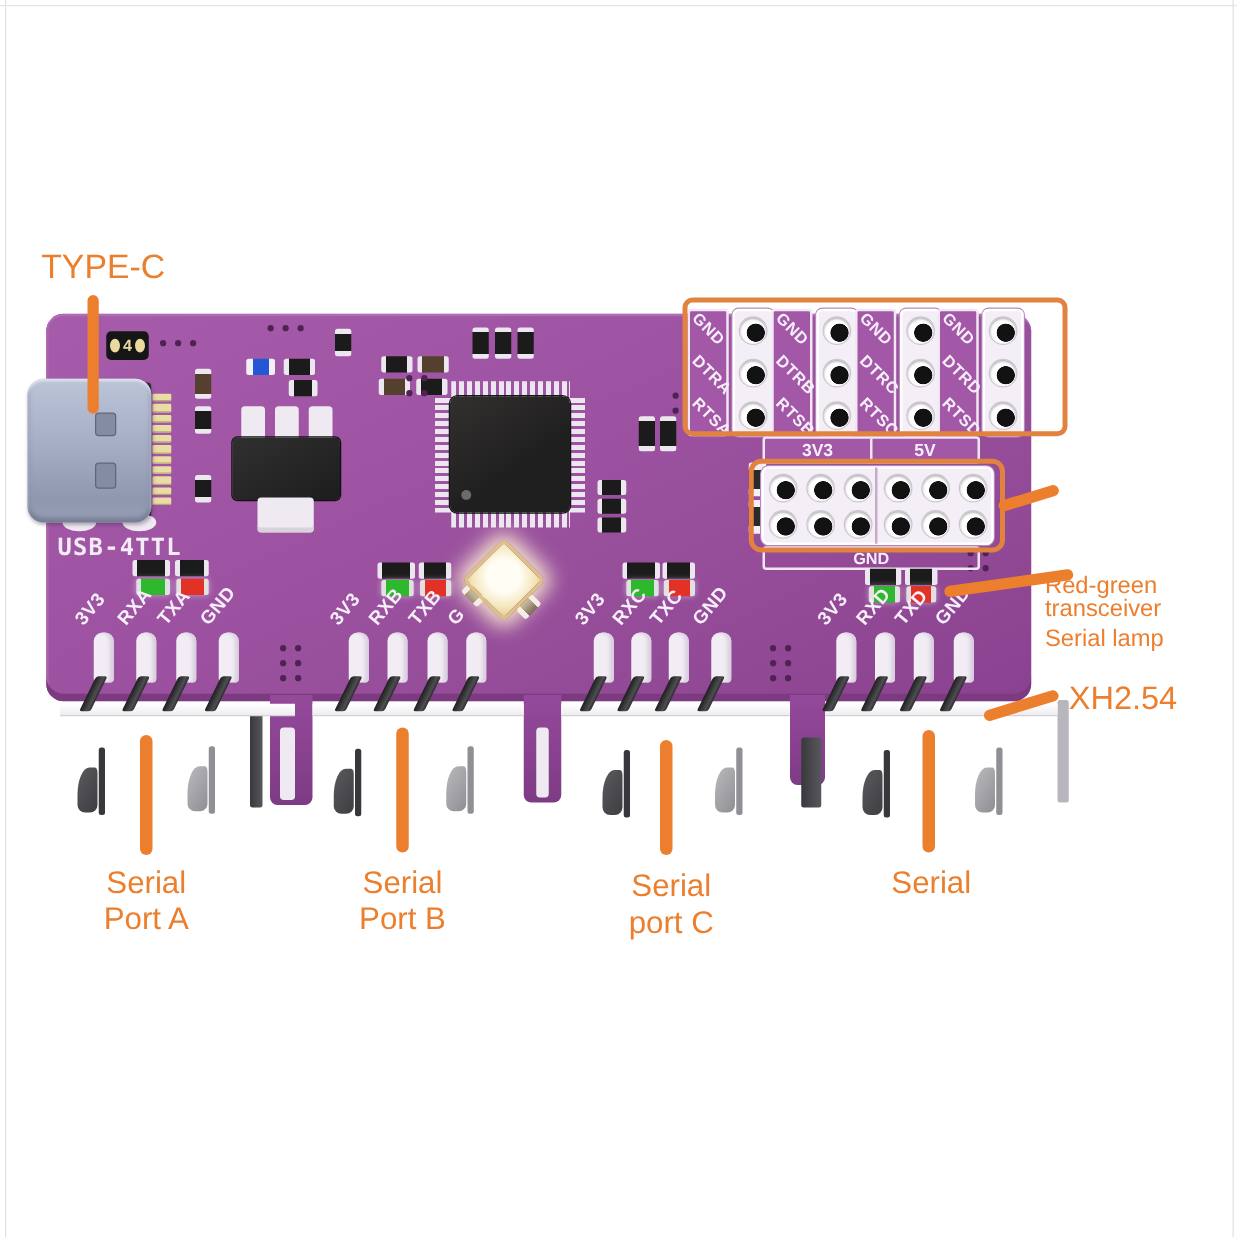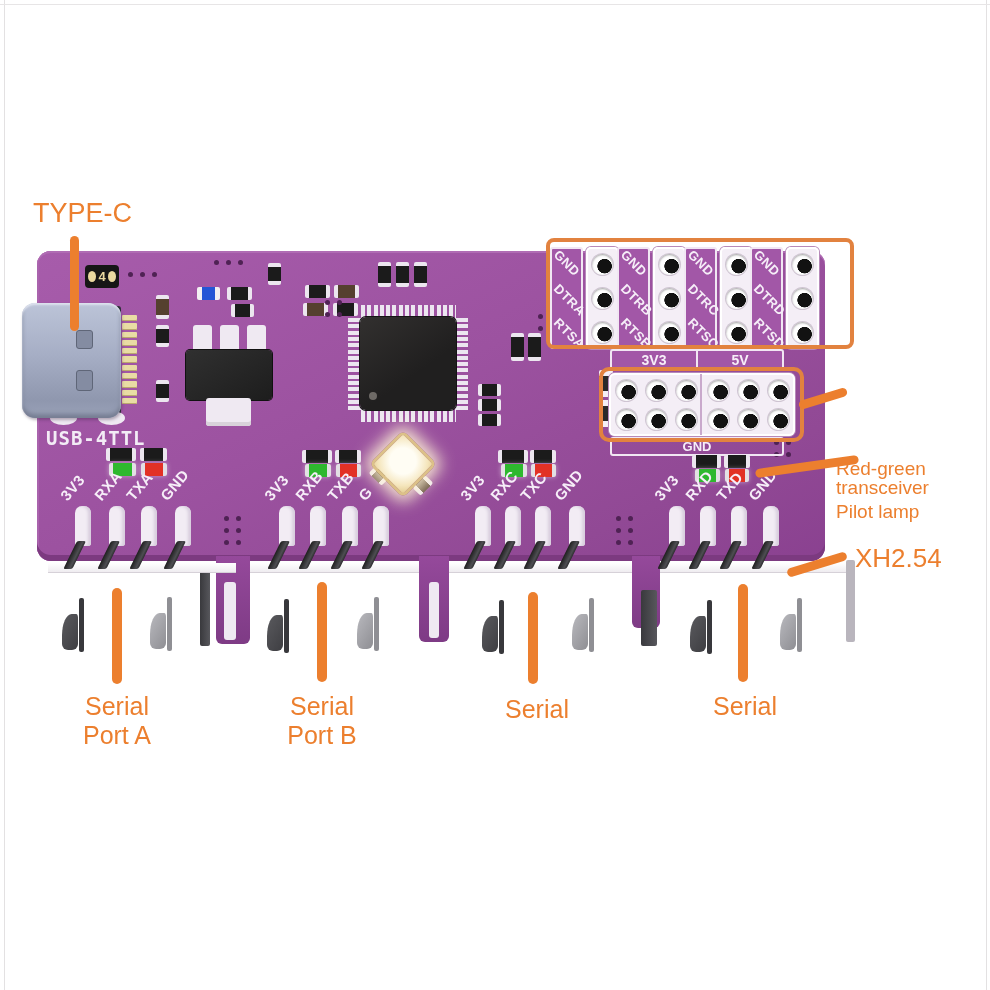--- a/index.html
+++ b/index.html
@@ -417,39 +417,40 @@
 
   <div class="ann-rect" style="left:546px;top:238px;width:300px;height:103px;"></div>
 
   <div class="ann-rect" style="left:599px;top:367px;width:197px;height:67px;border-radius:10px;"></div>
   <div class="ann-line" style="left:798px;top:394px;width:50px;height:9px;transform:rotate(-17deg);"></div>
 
   <div class="ann-line" style="left:755px;top:462px;width:104px;height:9px;transform:rotate(-8deg);"></div>
   <div class="ann" style="left:836px;top:447px;width:135px;font-size:19px;line-height:19px;margin-top:12px;">
     <div>Red-green</div>
     <div>transceiver</div>
-    <div style="margin-top:5px;">Pilot lamp</div>
+    <div style="margin-top:5px;">Serial lamp</div>
   </div>
 
   <div class="ann" style="left:855px;top:543px;font-size:26px;">XH2.54</div>
   <div class="ann-line" style="left:786px;top:560px;width:62px;height:9px;transform:rotate(-17deg);"></div>
 
   <div class="ann-line" style="left:112px;top:588px;width:10px;height:96px;"></div>
   <div class="ann-line" style="left:317px;top:582px;width:10px;height:100px;"></div>
   <div class="ann-line" style="left:528px;top:592px;width:10px;height:92px;"></div>
   <div class="ann-line" style="left:738px;top:584px;width:10px;height:98px;"></div>
 
   <div class="ann port-caption" style="left:42px;top:692px;">
     <div>Serial</div>
     <div>Port A</div>
   </div>
   <div class="ann port-caption" style="left:247px;top:692px;">
     <div>Serial</div>
     <div>Port B</div>
   </div>
   <div class="ann port-caption" style="left:462px;top:695px;">
     <div>Serial</div>
+    <div>port C</div>
   </div>
   <div class="ann port-caption" style="left:670px;top:692px;">
     <div>Serial</div>
   </div>
 
 </div>
 
 </body></html>

